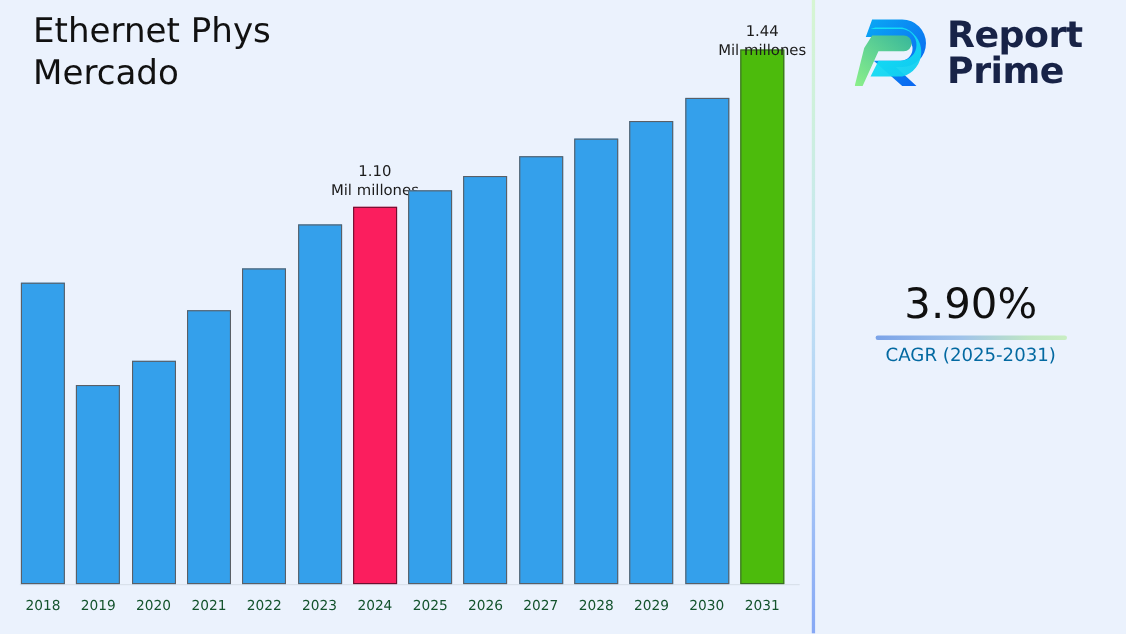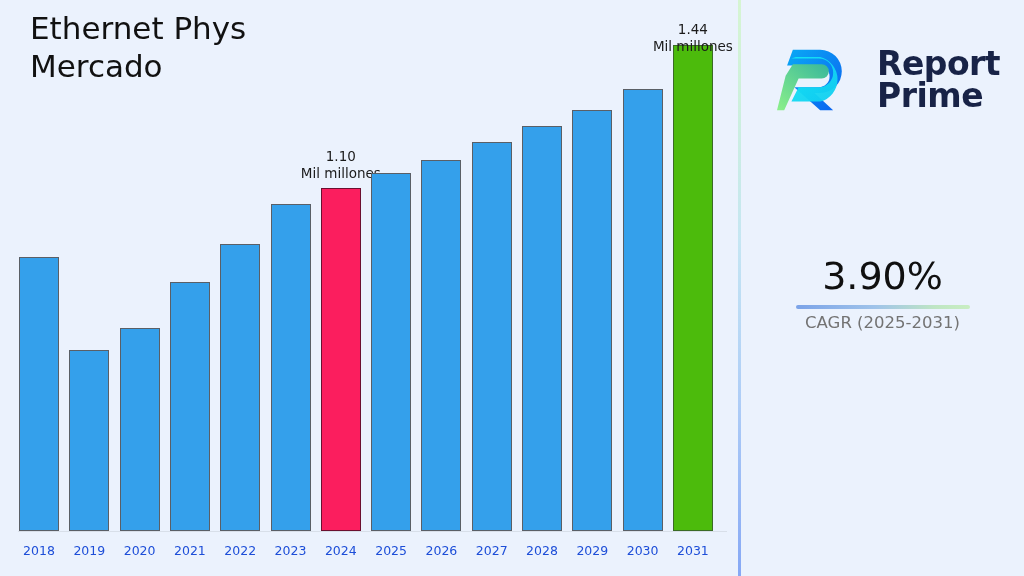--- a/index.html
+++ b/index.html
@@ -60,48 +60,48 @@
     white-space: nowrap;
   }
   .bar-label .val { display: block; }
   .bar-label .unit { display: block; }
 
   .tick-label {
     position: absolute;
     left: 50%; transform: translateX(-50%);
     bottom: -27px;
     font-size: 12.5px;
-    color: #1d4ed8;
+    color: #14532d;
     white-space: nowrap;
   }
 
   
   #right-panel {
     position: absolute; left: 741px; top: 0;
     width: 283px; height: 576px;
   }
-  #brand { position: absolute; left: 36px; top: 12px; display: flex; align-items: center; gap: 28px; margin-top: 32px; }
+  #brand { position: absolute; left: 36px; top: 12px; display: flex; align-items: center; gap: 12px; }
   #brand-mark { width: 72px; height: 72px; flex: 0 0 72px; }
   #brand-name {
     font-size: 33px; font-weight: bold; line-height: 0.96;
     color: #182347; letter-spacing: -0.5px;
     white-space: pre-line;
   }
 
   #cagr-block {
     position: absolute; left: 0; top: 255px; width: 283px;
     text-align: center;
   }
   #cagr-value { font-size: 38px; color: #101010; line-height: 1.15; }
   #cagr-rule {
     width: 174px; height: 4px; margin: 6px auto 4px auto;
     background: linear-gradient(to right, #7ba3e8 0%, #9fc3ea 45%, #bfe6c4 80%, #c9eec2 100%);
     border-radius: 2px;
   }
-  #cagr-caption { font-size: 16.5px; color: #737373; }
+  #cagr-caption { font-size: 16.5px; color: #0369a1; }
 </style>
 </head>
 <body>
 
 <div id="root">
 
   <div id="chart-title">Ethernet Phys
 Mercado</div>
 
   <div id="plot-area">

